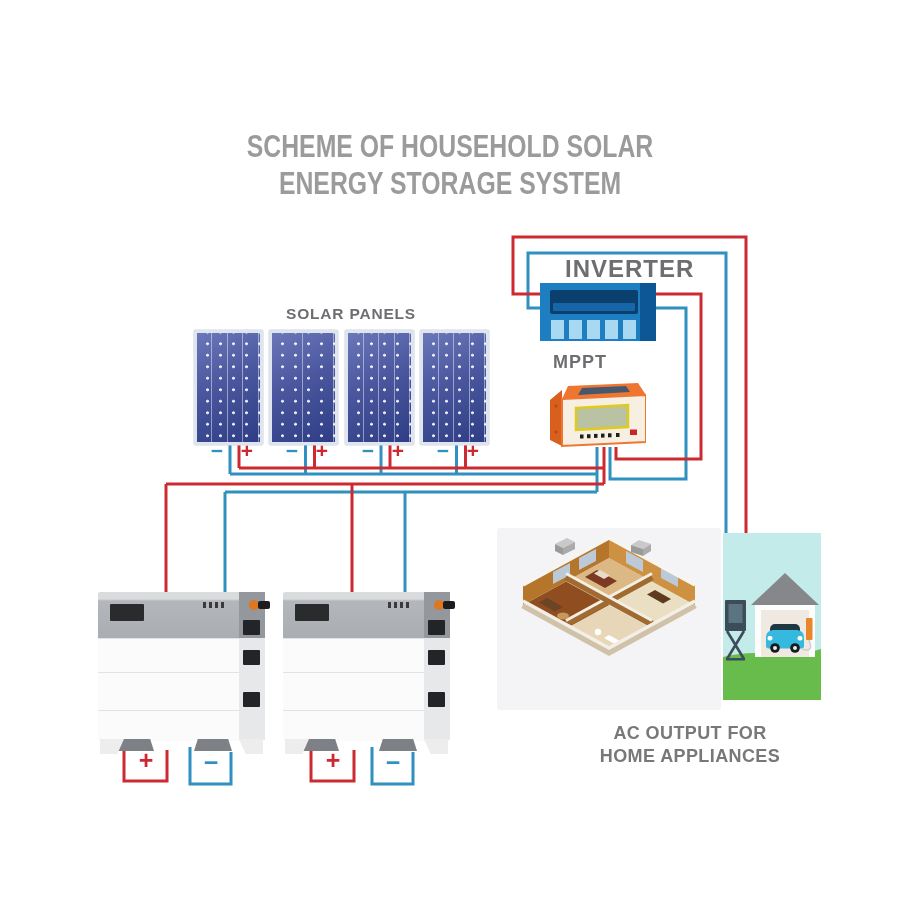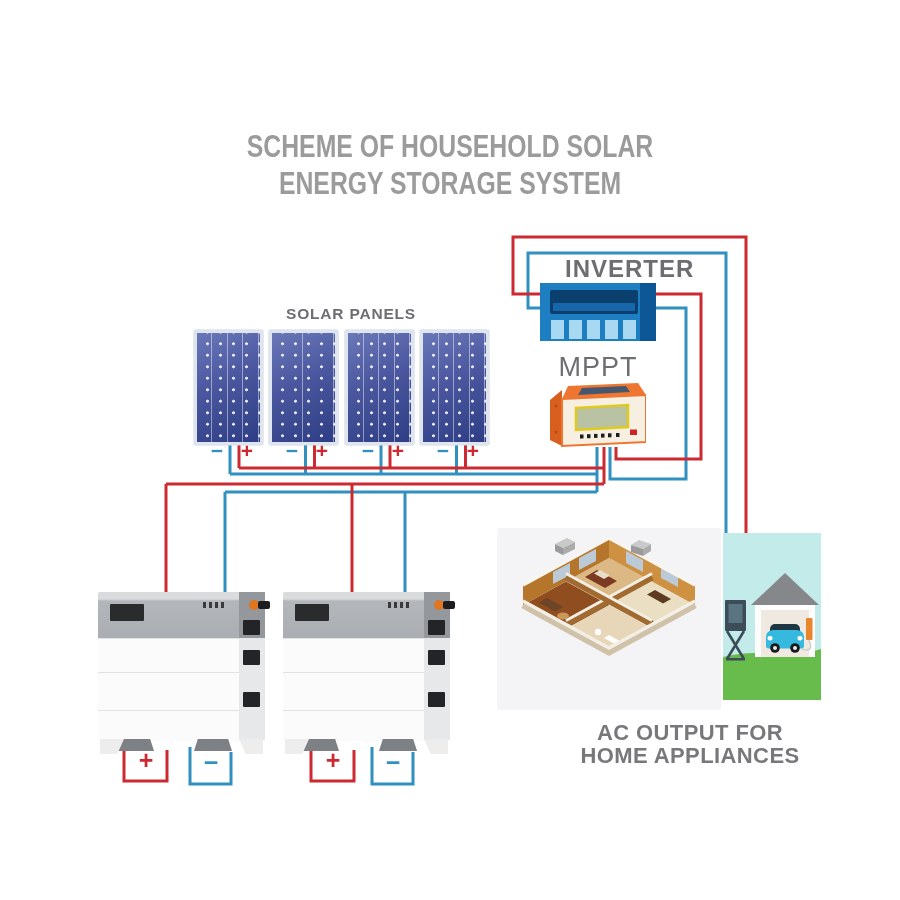--- a/index.html
+++ b/index.html
@@ -58,22 +58,22 @@
   .inverter-body{position:absolute;left:540px;top:283px;width:116px;height:58px;
     background:#1d7ec2;z-index:2;}
   .inv-side{position:absolute;right:0;top:0;width:16px;height:58px;background:#0e5796;}
   .inv-screen{position:absolute;left:10px;top:7px;width:88px;height:24px;
     background:#0a3f6e;border-radius:2px;}
   .inv-screen::after{content:"";position:absolute;left:3px;right:3px;bottom:3px;height:8px;
     background:#1766a9;border-radius:1px;}
   .inv-btn{position:absolute;top:37px;width:13px;height:19px;background:#a9d9f2;}
 
   
-  .mppt-label{position:absolute;left:553px;top:352px;width:90px;text-align:center;z-index:2;
-    font-size:27px;font-weight:400;letter-spacing:1px;color:var(--label-text);}
+  .mppt-label{position:absolute;left:553px;top:352px;width:90px;z-index:2;
+    font-size:18px;font-weight:700;letter-spacing:1px;color:var(--label-text);}
   .mppt-body{position:absolute;left:550px;top:382px;z-index:2;}
 
   
   .battery{position:absolute;top:592px;width:167px;height:162px;z-index:2;}
   .bat-top{position:absolute;left:0;top:0;width:167px;height:46px;
     background:linear-gradient(180deg,#d9dbdd 0,#d9dbdd 7px,#b3b6ba 9px,#aaadb1 100%);
     border-radius:2px 2px 0 0;}
   .bat-sidecol{position:absolute;right:0;top:0;width:26px;height:148px;
     background:linear-gradient(180deg,#94979b 0,#94979b 46px,#e6e8ea 46px,#e6e8ea 100%);}
   .bat-display{position:absolute;left:12px;top:12px;width:34px;height:17px;
@@ -97,21 +97,21 @@
   .bsign{position:absolute;width:30px;text-align:center;z-index:2;
     font-size:25px;font-weight:900;line-height:28px;}
   .bsign.plus{color:var(--wire-positive);}
   .bsign.minus{color:var(--wire-negative);}
 
   
   .house-panel{position:absolute;left:497px;top:528px;width:224px;height:182px;
     background:#f4f4f6;border-radius:3px;z-index:2;}
   .garage-panel{position:absolute;left:723px;top:533px;width:98px;height:167px;z-index:2;overflow:hidden;}
   .ac-label{position:absolute;left:545px;top:722px;width:290px;text-align:center;z-index:2;
-    font-size:22px;font-weight:800;letter-spacing:.4px;line-height:22.5px;color:var(--ac-text);}
+    font-size:18px;font-weight:800;letter-spacing:.4px;line-height:22.5px;color:var(--ac-text);}
 </style>
 </head>
 <body>
 
 <div id="canvas">
 
   <svg id="wires" width="900" height="900" viewBox="0 0 900 900">
     <g class="wneg">
 
       <path d="M230,444 V474"></path>

